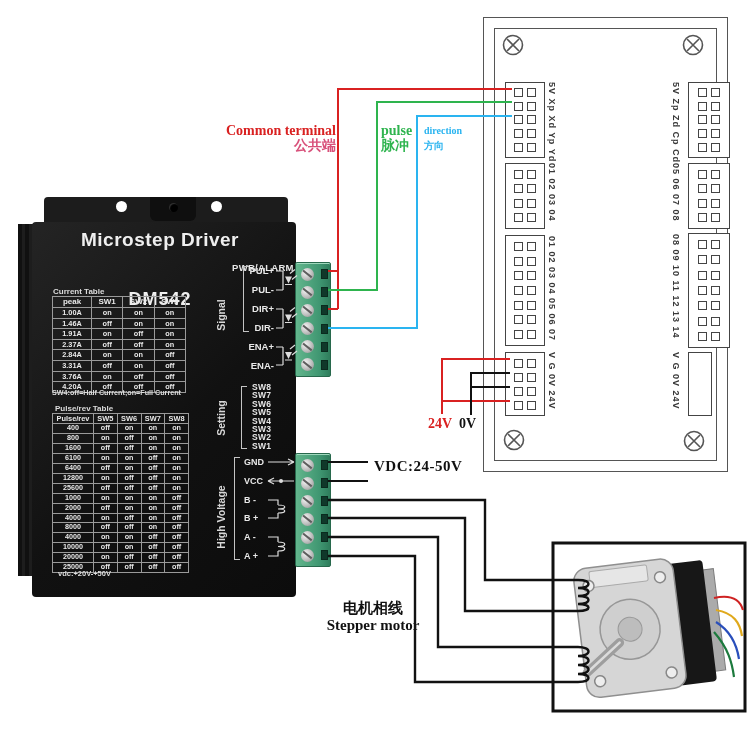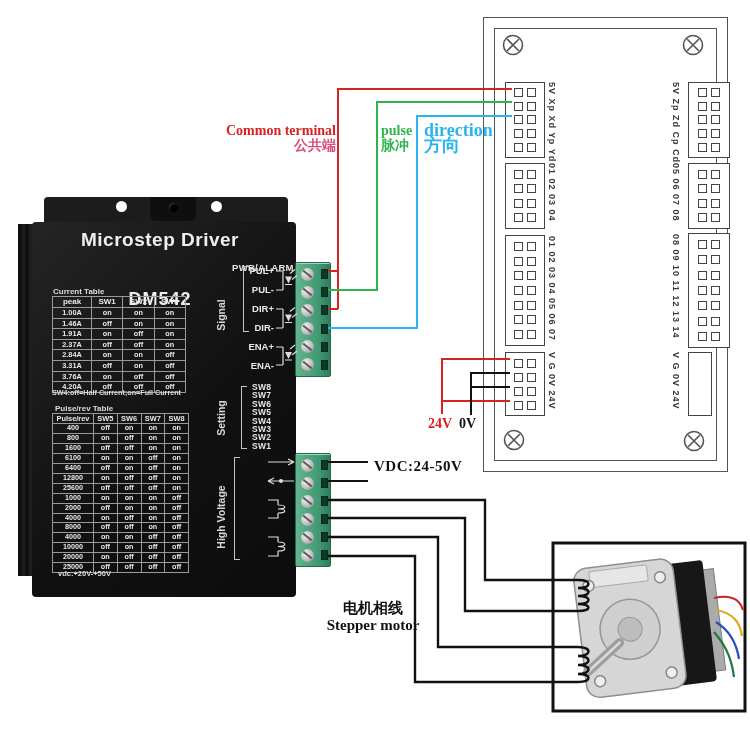--- a/index.html
+++ b/index.html
@@ -61,21 +61,21 @@
   .bblock{background:#fff;border:1.2px solid #444;display:flex;flex-direction:column;justify-content:space-around;padding:3px 0;}
   .trow{display:flex;justify-content:center;gap:4px;}
   .tsq{width:7px;height:7px;border:1.2px solid #444;background:#fff;display:block;}
   .vlabel{writing-mode:vertical-rl;text-orientation:sideways;color:#3a3a3a;font-size:9px;
     letter-spacing:1px;white-space:nowrap;font-weight:bold;}
 
   
   .anno{font-family:"Liberation Serif",serif;font-weight:bold;line-height:15px;}
   #common-label{left:210px;top:123px;width:126px;text-align:right;font-size:14px;}
   #pulse-label{left:381px;top:123px;font-size:14px;}
-  #dir-label{left:424px;top:123px;font-size:18px;}
+  #dir-label{left:424px;top:123px;font-size:10px;}
   #v24-label{left:428px;top:416px;font-size:14px;}
   #v0-label{left:459px;top:416px;font-size:14px;color:#111;}
   #vdc-label{left:374px;top:459px;font-size:15px;color:#111;letter-spacing:.5px;}
   #motor-label{left:312px;top:600px;width:122px;text-align:center;font-size:15px;color:#111;line-height:17px;}
 </style>
 </head>
 <body>
 
 <div id="canvas">
 
@@ -294,20 +294,28 @@
       <div class="swi">SW6</div>
       <div class="swi">SW5</div>
       <div class="swi">SW4</div>
       <div class="swi">SW3</div>
       <div class="swi">SW2</div>
       <div class="swi">SW1</div>
     </div>
   <div class="abs rot-label" style="left:221px;top:418px;">Setting</div>
   <div class="abs bracket" style="left:241px;top:386px;height:61px;"></div>
 
+  <div class="abs term-col" id="power-labels">
+      <div class="tlabel">GND</div>
+      <div class="tlabel">VCC</div>
+      <div class="tlabel">B -</div>
+      <div class="tlabel">B +</div>
+      <div class="tlabel">A -</div>
+      <div class="tlabel">A +</div>
+    </div>
   <div class="abs rot-label" style="left:221px;top:517px;">High Voltage</div>
   <div class="abs bracket" style="left:234px;top:457px;height:101px;"></div>
 
   <div class="abs gblock" style="left:295px;top:262px;width:34px;height:113px;">
     <div class="screwcol">
         <div class="screw"></div>
         <div class="screw"></div>
         <div class="screw"></div>
         <div class="screw"></div>
         <div class="screw"></div>

